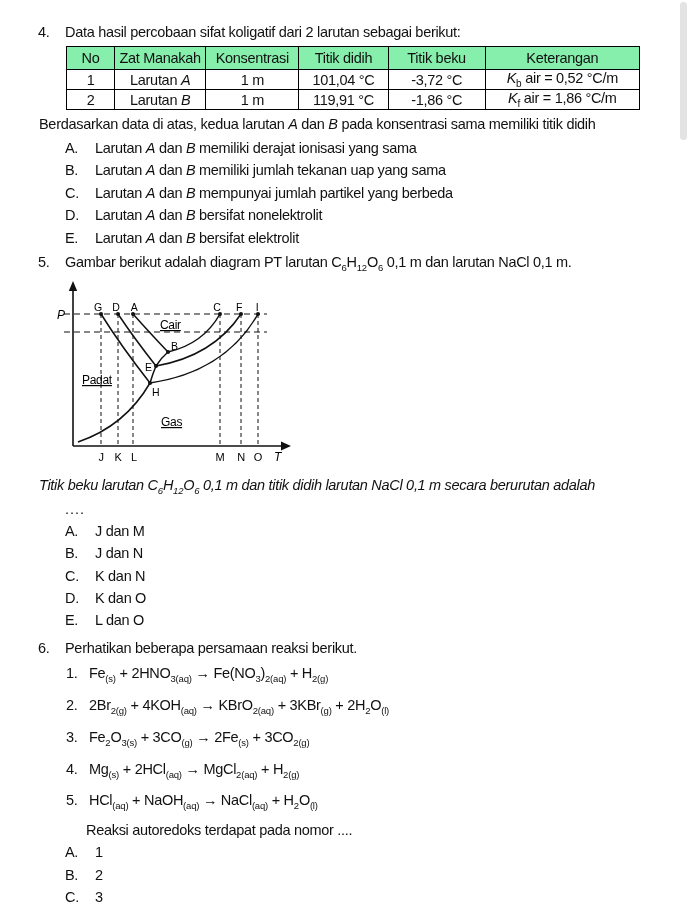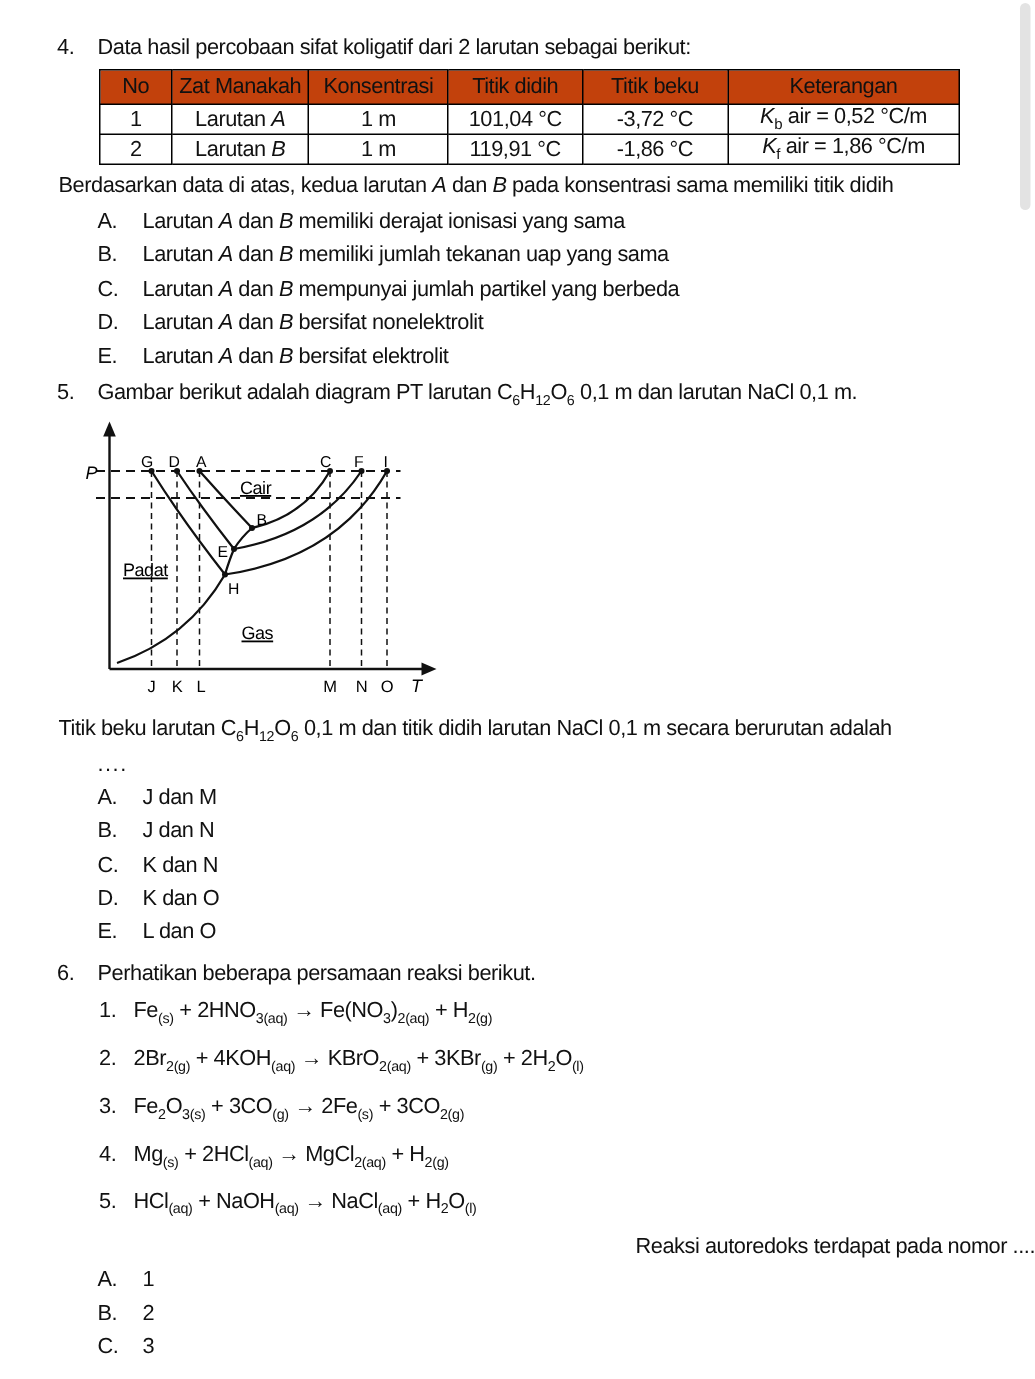--- a/index.html
+++ b/index.html
@@ -17,21 +17,21 @@
 
   
   table.data-table{
     border-collapse:collapse;margin:3px 0 0 66px;width:574px;
     font-size:14.5px;table-layout:fixed;
   }
   table.data-table th,table.data-table td{
     border:1px solid #000;text-align:center;font-weight:normal;
     padding:0;vertical-align:middle;
   }
-  table.data-table th{background:#c2410c;height:22px;margin-top:37px;}
+  table.data-table th{background:#86efac;height:22px;margin-top:37px;}
   table.data-table td{height:19px;}
   .col-no{width:48px;}.col-zat{width:91px;}.col-kons{width:93px;}
   .col-didih{width:89px;}.col-beku{width:97px;}.col-ket{width:154px;}
   table.data-table sub{font-size:10px;}
 
   .para{margin:3px 0 0 39px;width:615px;}
   .para-line{line-height:22px;white-space:nowrap;}
 
   .options{margin:2px 0 0 65px;}
   .opt-row{display:flex;line-height:22.4px;}
@@ -41,22 +41,22 @@
   .diagram-wrap{margin:1px 0 0 53px;}
   svg text{font-family:"Liberation Sans","DejaVu Sans",sans-serif;}
   .dots-line{margin-left:65px;line-height:14px;letter-spacing:1px;}
 
   
   .equations{margin:1px 0 0 66px;}
   .eq-row{display:flex;line-height:26px;}
   .eq-num{flex:0 0 23px;}
   .eq-formula{white-space:nowrap;text-align:center;}
 
-  .q5-question{margin-top:3px;}
-  .q6-question{margin-left:86px;line-height:22px;text-align:right;}
+  .q5-question{margin-top:3px;font-style:italic;}
+  .q6-question{margin-left:86px;line-height:22px;}
 
   .scrollbar-thumb{
     position:absolute;right:3px;top:2px;width:7px;height:138px;
     background:#e3e3e3;border-radius:4px;
   }
 </style>
 </head>
 <body>
 
 <div class="page">

